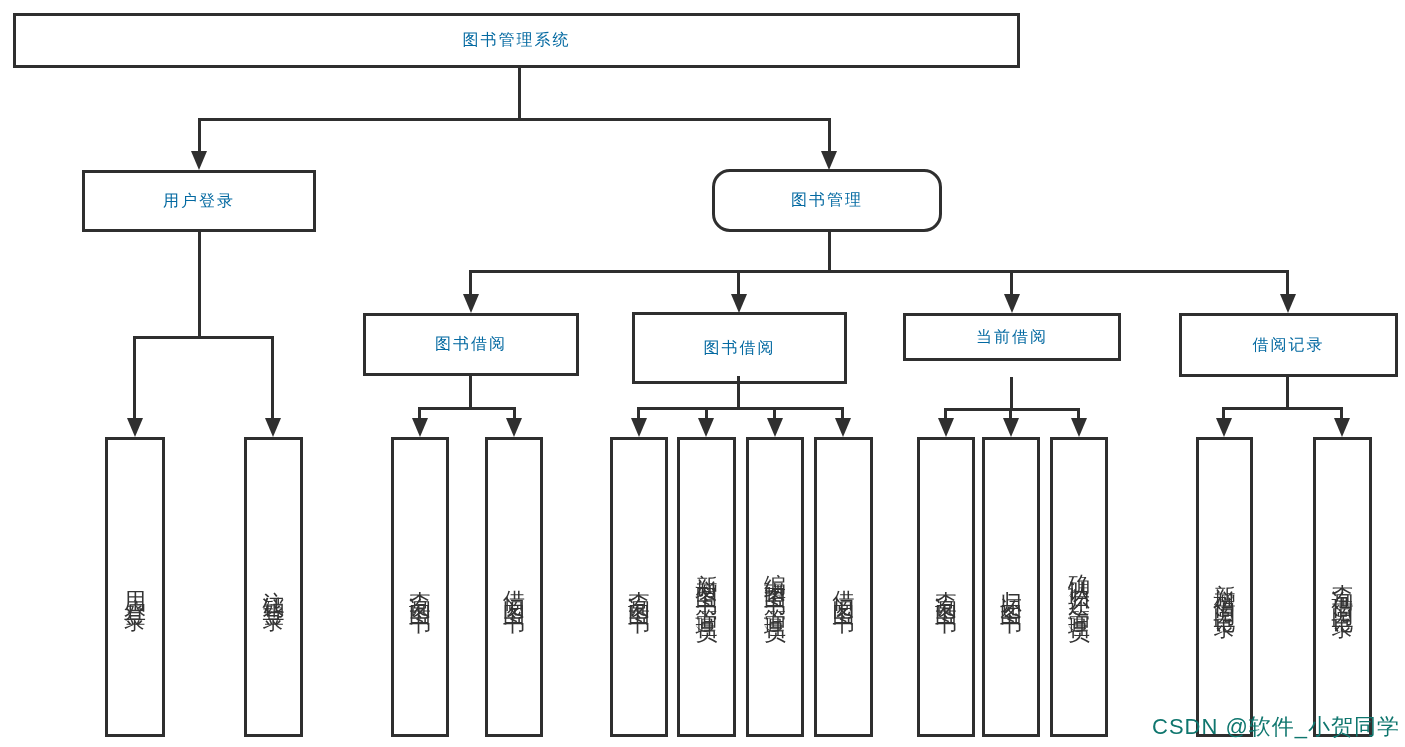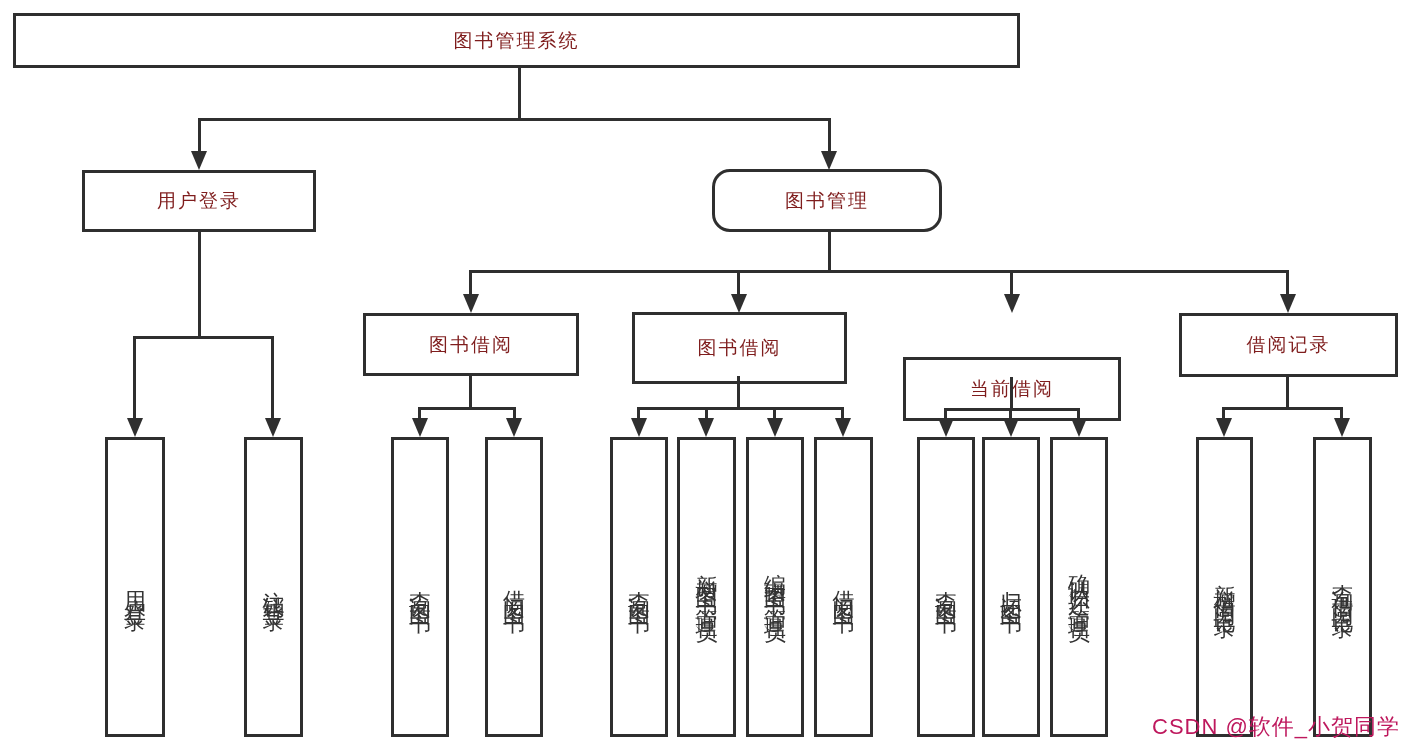--- a/index.html
+++ b/index.html
@@ -14,23 +14,23 @@
     position:absolute;
     box-sizing:border-box;
     border:3px solid #2f2f2f;
     background:#ffffff;
     display:flex;
     align-items:center;
     justify-content:center;
     color:#333333;
   }
   .box.h span{
-    font-size:19px;
+    font-size:16px;
     letter-spacing:2px;
-    color:#7f1d1d;
+    color:#0369a1;
     white-space:nowrap;
   }
   .box.v span{
     writing-mode:vertical-rl;
     text-orientation:mixed;
     font-size:22px;
     letter-spacing:7px;
     color:#333333;
     line-height:1;
   }
@@ -41,21 +41,21 @@
     position:absolute;
     width:0;height:0;
     border-left:8px solid transparent;
     border-right:8px solid transparent;
     border-top:19px solid #2f2f2f;
   }
   .watermark{
     position:absolute;
     left:1152px;top:712px;
     font-size:22px;
-    color:#be185d;
+    color:#0f766e;
     letter-spacing:1px;
     z-index:10;
     white-space:nowrap;
   }
 </style>
 </head>
 <body>
 
 <div id="canvas">
 
@@ -94,21 +94,21 @@
   <div class="arrow" style="left:731px;top:294px;"></div>
   <div class="arrow" style="left:1004px;top:294px;"></div>
   <div class="arrow" style="left:1280px;top:294px;"></div>
 
   <div class="box h" style="left:363px;top:313px;width:216px;height:63px;">
     <span>图书借阅</span>
   </div>
   <div class="box h" style="left:632px;top:312px;width:215px;height:72px;">
     <span>图书借阅</span>
   </div>
-  <div class="box h" style="left:903px;top:313px;width:218px;height:64px;margin-top:44px;">
+  <div class="box h" style="left:903px;top:313px;width:218px;height:48px;">
     <span>当前借阅</span>
   </div>
   <div class="box h" style="left:1179px;top:313px;width:219px;height:64px;">
     <span>借阅记录</span>
   </div>
 
   <div class="vl" style="left:469px;top:376px;height:34px;"></div>
   <div class="hl" style="left:418px;top:407px;width:98px;"></div>
   <div class="vl" style="left:418px;top:407px;height:14px;"></div>
   <div class="vl" style="left:513px;top:407px;height:14px;"></div>

